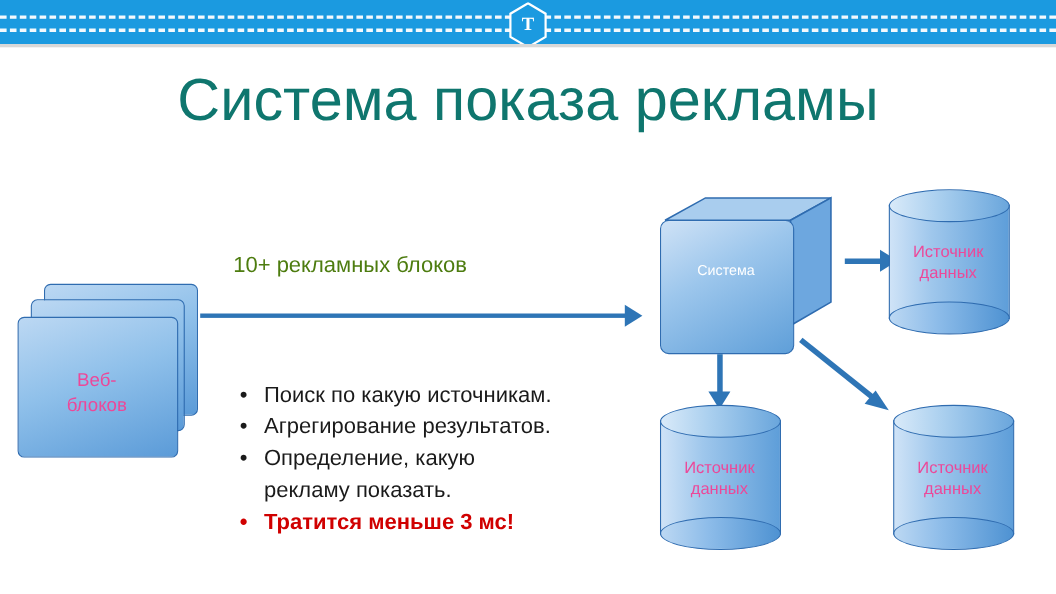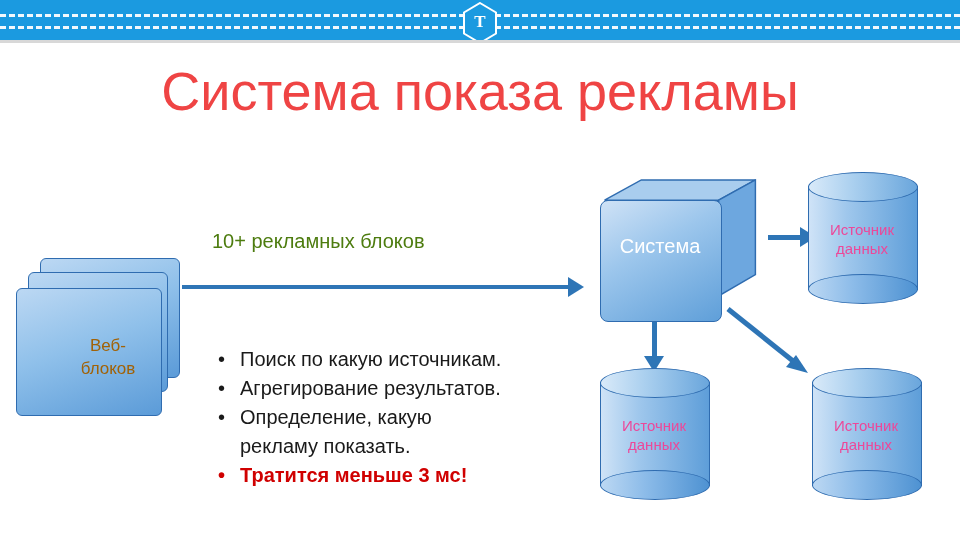--- a/index.html
+++ b/index.html
@@ -71,21 +71,21 @@
   }
 
   
   #title {
     position: absolute;
     left: 0;
     top: 60px;
     width: 960px;
     text-align: center;
     font-size: 54px;
-    color: #ef4444;
+    color: #0f766e;
     font-family: "Liberation Sans", sans-serif;
     font-weight: normal;
     letter-spacing: 0px;
   }
 
   
   .caption {
     position: absolute;
     font-size: 20px;
     color: #4d7c0f;
@@ -157,21 +157,21 @@
     position: absolute;
     left: 0; top: 0;
     width: 160px; height: 145px;
   }
   #adsystem .label {
     position: absolute;
     left: 0; top: 58px;
     width: 120px;
     text-align: center;
     color: #ffffff;
-    font-size: 20px;
+    font-size: 13px;
     line-height: 20px;
     font-weight: normal;
   }
 
   
   .cyl {
     position: absolute;
     width: 110px;
     height: 130px;
   }
@@ -237,21 +237,21 @@
     <div class="cube" style="left:40px; top:258px; width:140px; height:120px;">
       <div class="face" style="left:0; top:0; width:138px; height:118px;"></div>
     </div>
 
     <div class="cube" style="left:28px; top:272px; width:140px; height:120px;">
       <div class="face" style="left:0; top:0; width:138px; height:118px;"></div>
     </div>
 
     <div class="cube" style="left:16px; top:288px; width:146px; height:128px;">
       <div class="face" style="left:0; top:0; width:144px; height:126px;"></div>
-      <div style="position:absolute; left:0; top:46px; width:144px; text-align:center; color:#a16207; font-size:17px; line-height:23px;margin-left:20px;">
+      <div style="position:absolute; left:0; top:46px; width:144px; text-align:center; color:#ec4899; font-size:17px; line-height:23px;">
         <div>Веб-</div>
         <div>блоков</div>
       </div>
     </div>
   </div>
 
   <div class="caption" style="left:212px; top:230px;">10+ рекламных блоков</div>
 
   <div>
     <div class="arrow-line" style="left:182px; top:285px; width:388px; height:4px;"></div>

